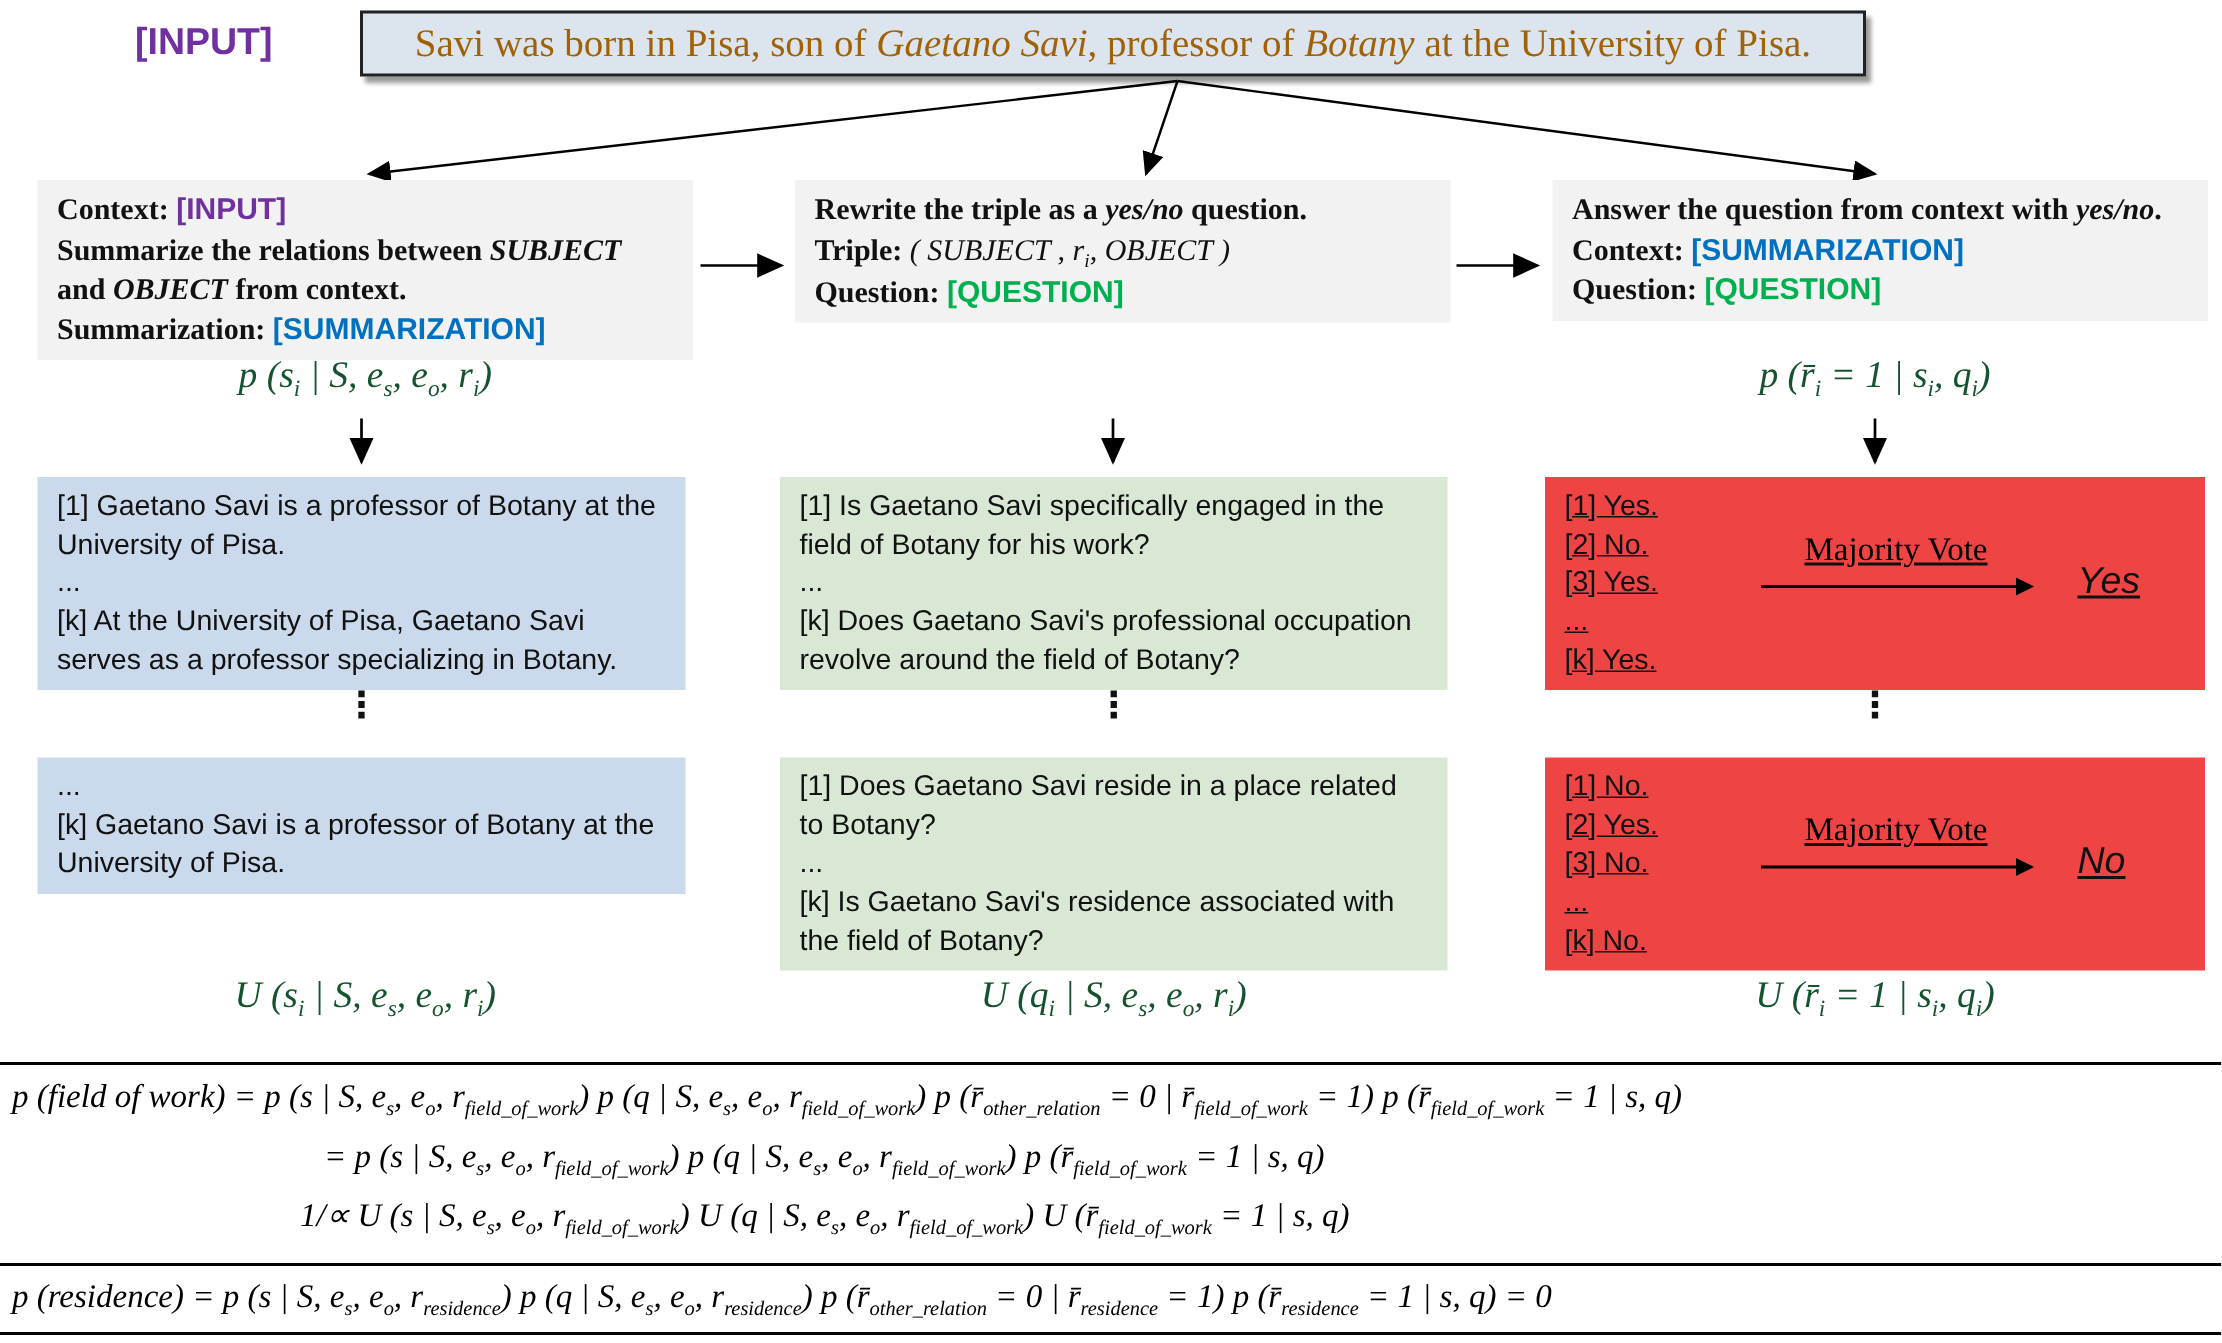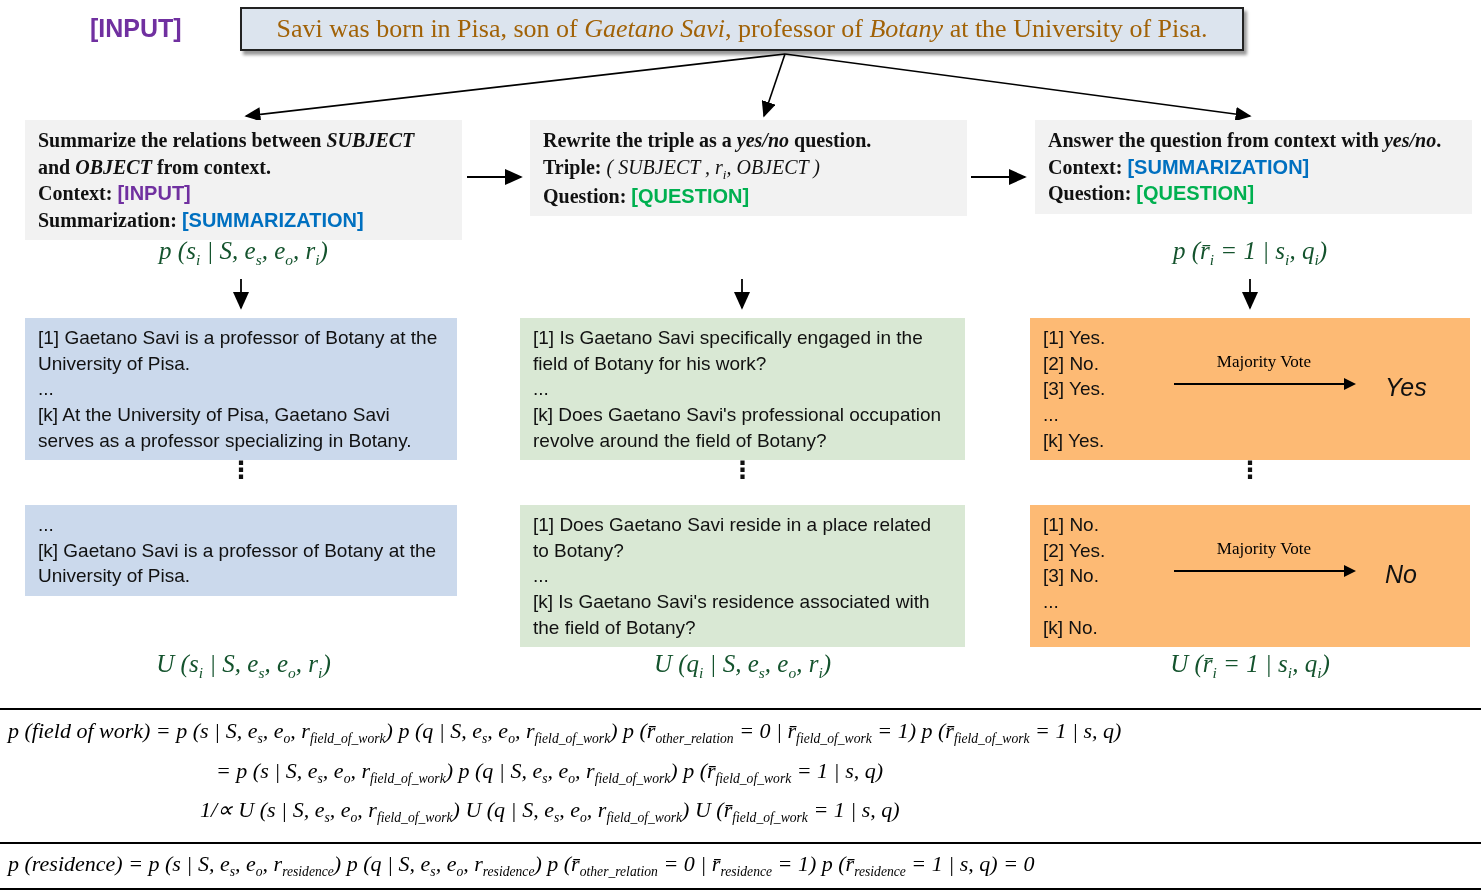--- a/index.html
+++ b/index.html
@@ -30,32 +30,32 @@
   
   .formula{position:absolute;text-align:center;font-family:Liberation Serif, serif;font-style:italic;
            font-size:25px;color:#14532d;}
   sub{font-size:0.62em;}
   .p-f{top:237px;} .u-f{top:650px;}
   .f1{left:25px;width:437px;} .f2{left:520px;width:445px;} .f3{left:1030px;width:440px;}
 
   
   .content-box{position:absolute;padding:7px 13px;font-size:19px;line-height:1.35;color:#111;}
   .row1{top:318px;} .row2{top:505px;}
-  .blue{background:#cbd9ec;} .green{background:#d9e8d4;} .orange{background:#fdba74;}
+  .blue{background:#cbd9ec;} .green{background:#d9e8d4;} .orange{background:#ef4444;text-decoration:underline;}
   .b1{left:25px;width:406px;} .b2{left:520px;width:419px;} .b3{left:1030px;width:414px;min-height:128px;box-sizing:content-box;}
 
   .vdots{position:absolute;top:458px;text-align:center;font-family:"DejaVu Sans",sans-serif;
          font-weight:bold;font-size:24px;line-height:1.0;}
   .d1{left:25px;width:432px;} .d2{left:520px;width:445px;} .d3{left:1030px;width:440px;}
 
   
   .answer-box{display:flex;gap:4px;}
   .votes{width:100px;flex:none;}
   .mv{flex:1;display:flex;flex-direction:column;align-items:center;padding-top:26px;}
-  .mv-label{font-family:"Liberation Serif",serif;font-size:17px;color:#000;}
+  .mv-label{font-family:"Liberation Serif",serif;font-size:22px;color:#000;}
   .mv-arrow{width:180px;height:0;border-top:2px solid #000;position:relative;margin-top:9px;}
   .mv-arrow::after{content:"";position:absolute;right:-2px;top:-7px;
                    border-left:12px solid #000;border-top:6px solid transparent;border-bottom:6px solid transparent;}
   .result{width:72px;padding-top:46px;font-style:italic;font-size:25px;font-family:"Liberation Sans",sans-serif;}
 
   
   .eq{position:absolute;white-space:nowrap;font-family:"Liberation Serif",serif;font-style:italic;
       font-size:22px;color:#000;}
   .hr{position:absolute;left:0;width:1481px;height:0;border-top:2px solid #000;}
 </style>
@@ -79,22 +79,22 @@
     <line x1="742" y1="279" x2="742" y2="308" stroke="#000" stroke-width="1.8" marker-end="url(#arr)"></line>
     <line x1="1250" y1="279" x2="1250" y2="308" stroke="#000" stroke-width="1.8" marker-end="url(#arr)"></line>
   </svg>
 
   <div class="input-label">[INPUT]</div>
   <div class="input-box">
     <span><span>Savi was born in Pisa, son of </span><span class="it">Gaetano Savi</span><span>, professor of </span><span class="it">Botany</span><span> at the University of Pisa.</span></span>
   </div>
 
   <div class="prompt-box c1">
+    <div><span>Context: </span><span class="tok tok-input">[INPUT]</span></div>
     <div><span>Summarize the relations between </span><span class="bi">SUBJECT</span><br><span>and </span><span class="bi">OBJECT</span><span> from context.</span></div>
-    <div><span>Context: </span><span class="tok tok-input">[INPUT]</span></div>
     <div><span>Summarization: </span><span class="tok tok-sum">[SUMMARIZATION]</span></div>
   </div>
   <div class="prompt-box c2">
     <div><span>Rewrite the triple as a </span><span class="bi">yes/no</span><span> question.</span></div>
     <div><span>Triple: </span><span class="itn">( SUBJECT , r</span><span class="itn subsc">i</span><span class="itn">, OBJECT )</span></div>
     <div><span>Question: </span><span class="tok tok-q">[QUESTION]</span></div>
   </div>
   <div class="prompt-box c3">
     <div><span>Answer the question from context with </span><span class="bi">yes/no</span><span>.</span></div>
     <div><span>Context: </span><span class="tok tok-sum">[SUMMARIZATION]</span></div>

